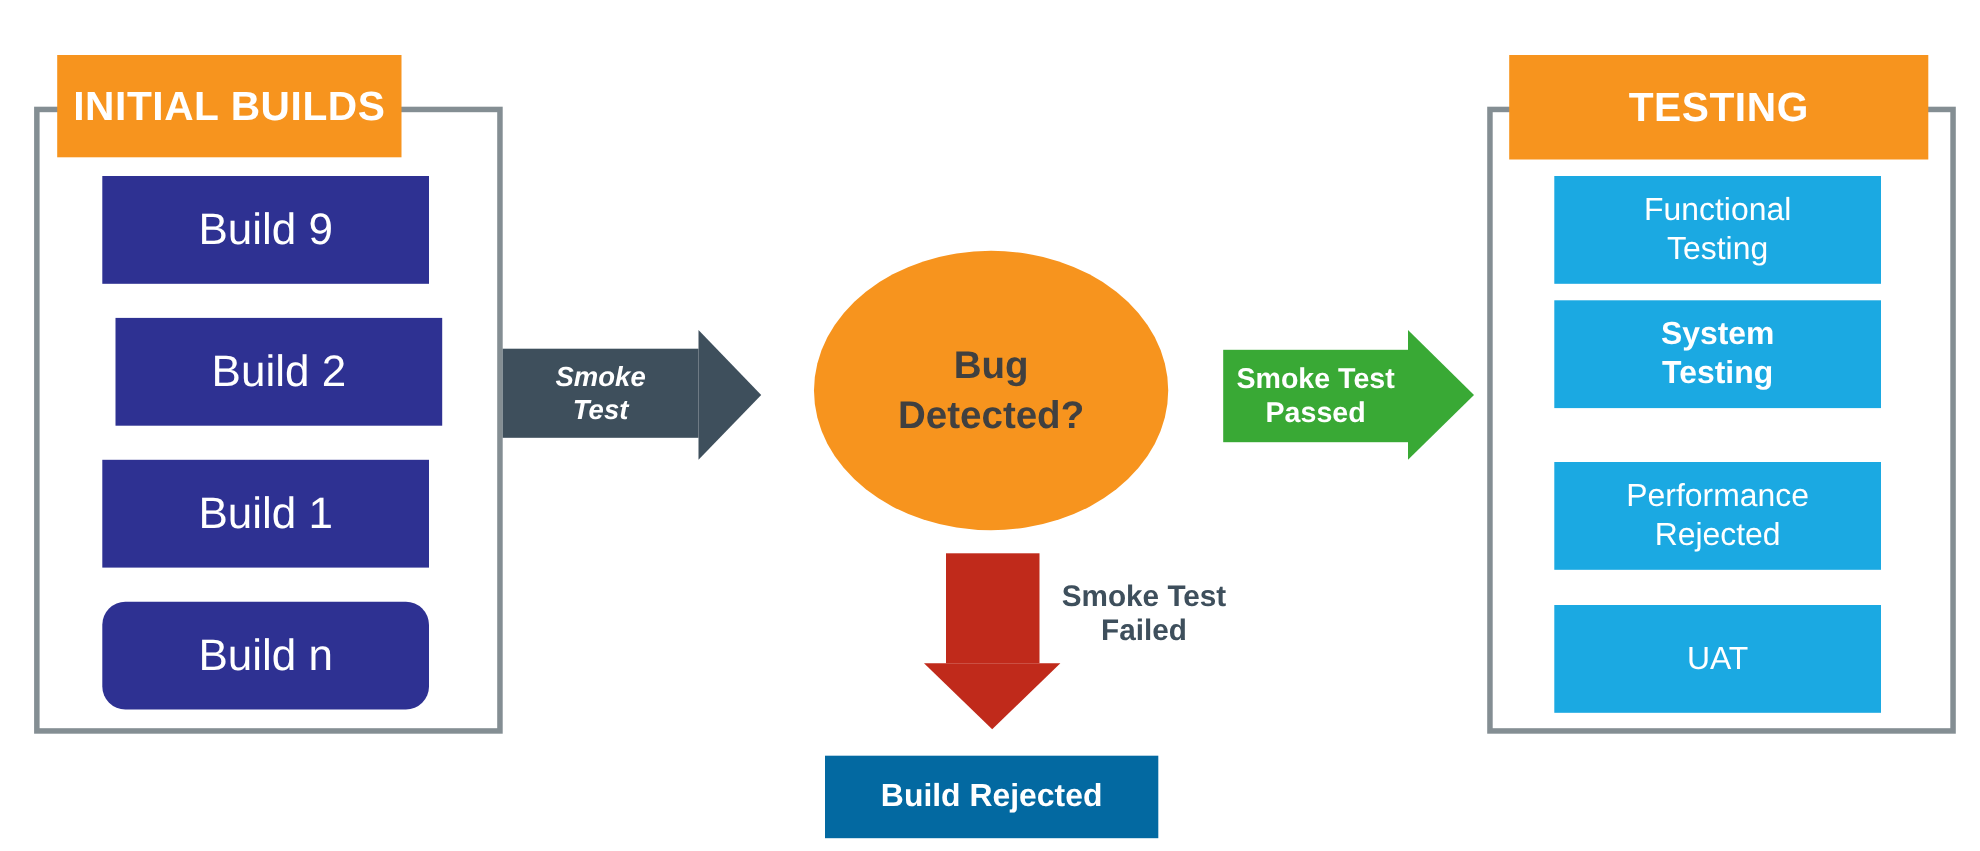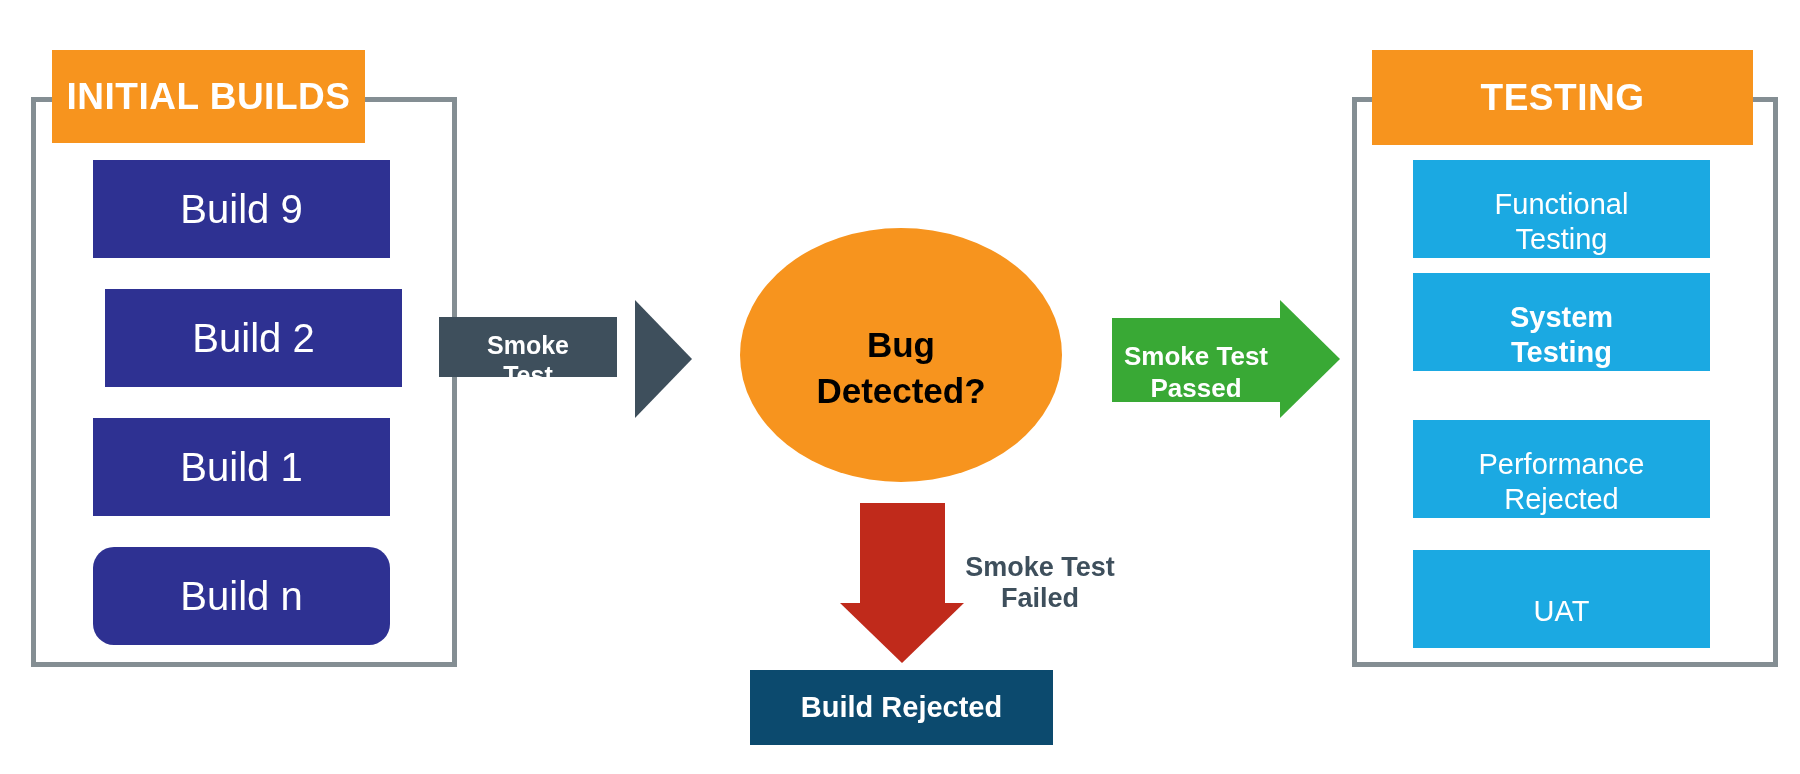--- a/index.html
+++ b/index.html
@@ -15,21 +15,21 @@
     background: #ffffff;
     overflow: hidden;
   }
   .abs { position: absolute; }
   .flex-c {
     display: flex;
     align-items: center;
     justify-content: center;
     text-align: center;
   }
-  .pre { white-space: pre-line; margin-top: 25px; }
+  .pre { white-space: pre-line; }
 
   
   .panel-frame {
     border: 5px solid #848E93;
     background: transparent;
     box-sizing: border-box;
   }
   .panel-frame.left  { left: 31px;   top: 97px; width: 426px; height: 570px; }
   .panel-frame.right { left: 1352px; top: 97px; width: 426px; height: 570px; }
 
@@ -75,36 +75,37 @@
   .test-box.t4 { top: 550px; }
 
   
   .decision {
     left: 740px;
     top: 228px;
     width: 322px;
     height: 254px;
     background: #F7941E;
     border-radius: 50%;
-    color: #000000;
+    color: #404040;
     font-size: 35px;
     font-weight: bold;
     line-height: 1.3;
   }
 
   
   .arrow-body {
     color: #ffffff;
     font-weight: bold;
     line-height: 1.2;
   }
   .arrow-body.dark {
-    left: 439px; top: 317px; width: 178px; height: 60px;
+    left: 457px; top: 317px; width: 178px; height: 81px;
     background: #3E4F5C;
     font-size: 25px;
+    font-style: italic;
   }
   .arrow-head.dark {
     left: 635px; top: 300px; width: 0; height: 0;
     border-top: 59px solid transparent;
     border-bottom: 59px solid transparent;
     border-left: 57px solid #3E4F5C;
   }
   .arrow-body.green {
     left: 1112px; top: 318px; width: 168px; height: 84px;
     background: #39A935;
@@ -130,22 +131,22 @@
   
   .failed-label {
     left: 945px; top: 527px; width: 190px;
     color: #3E4F5C;
     font-size: 27px;
     font-weight: bold;
     line-height: 1.15;
     text-align: center;
   }
   .rejected-box {
-    left: 750px; top: 670px; width: 303px; height: 75px;
-    background: #0c4a6e;
+    left: 750px; top: 687px; width: 303px; height: 75px;
+    background: #0369a1;
     color: #ffffff;
     font-size: 29px;
     font-weight: bold;
   }
 </style>
 </head>
 <body>
 
 <div class="canvas">
 

